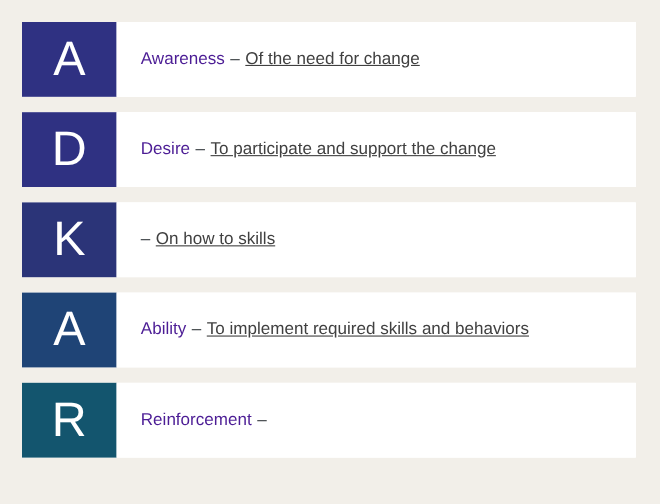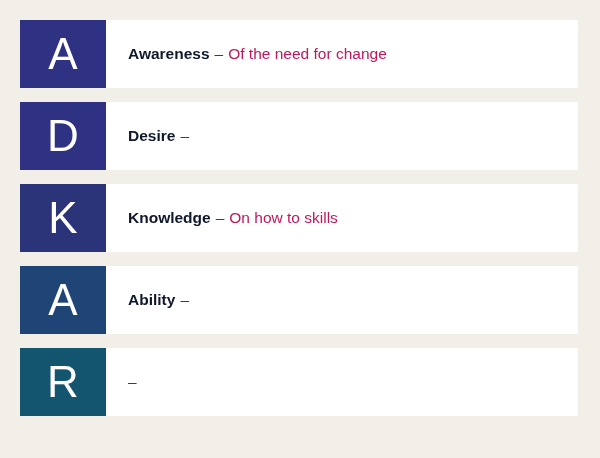--- a/index.html
+++ b/index.html
@@ -58,30 +58,31 @@
     padding-left: 22px;
     padding-right: 12px;
     font-size: 15.5px;
     color: #33383c;
     line-height: 1.3;
     white-space: nowrap;
     overflow: hidden;
   }
 
   .term {
-    font-weight: bold;
-    color: #0f172a;
+    font-weight: normal;
+    color: #4c1d95;
     margin-right: 5px;
   }
   .dash {
     color: #3a3f43;
     margin-right: 5px;
   }
   .desc {
-    color: #be185d;
+    color: #404040;
+    text-decoration: underline;
   }
 </style>
 </head>
 <body style="background: rgb(242, 239, 233);">
 
 <div id="adkar-diagram">
 
   <div class="adkar-row">
     <div class="letter-tile" style="background-color: rgb(47, 49, 130);">A</div>
     <div class="row-text">
@@ -89,40 +90,42 @@
       <span class="dash">–</span>
       <span class="desc">Of the need for change</span>
     </div>
   </div>
 
   <div class="adkar-row">
     <div class="letter-tile" style="background-color: rgb(47, 49, 130);">D</div>
     <div class="row-text">
       <span class="term">Desire</span>
       <span class="dash">–</span>
+      <span class="desc">To participate and support the change</span>
     </div>
   </div>
 
   <div class="adkar-row">
     <div class="letter-tile" style="background-color: rgb(43, 52, 120);">K</div>
     <div class="row-text">
-      <span class="term">Knowledge</span>
       <span class="dash">–</span>
       <span class="desc">On how to skills</span>
     </div>
   </div>
 
   <div class="adkar-row">
     <div class="letter-tile" style="background-color: rgb(31, 68, 118);">A</div>
     <div class="row-text">
       <span class="term">Ability</span>
       <span class="dash">–</span>
+      <span class="desc">To implement required skills and behaviors</span>
     </div>
   </div>
 
   <div class="adkar-row">
     <div class="letter-tile" style="background-color: rgb(19, 85, 110);">R</div>
     <div class="row-text">
+      <span class="term">Reinforcement</span>
       <span class="dash">–</span>
     </div>
   </div>
 
 </div>
 
 </body></html>

